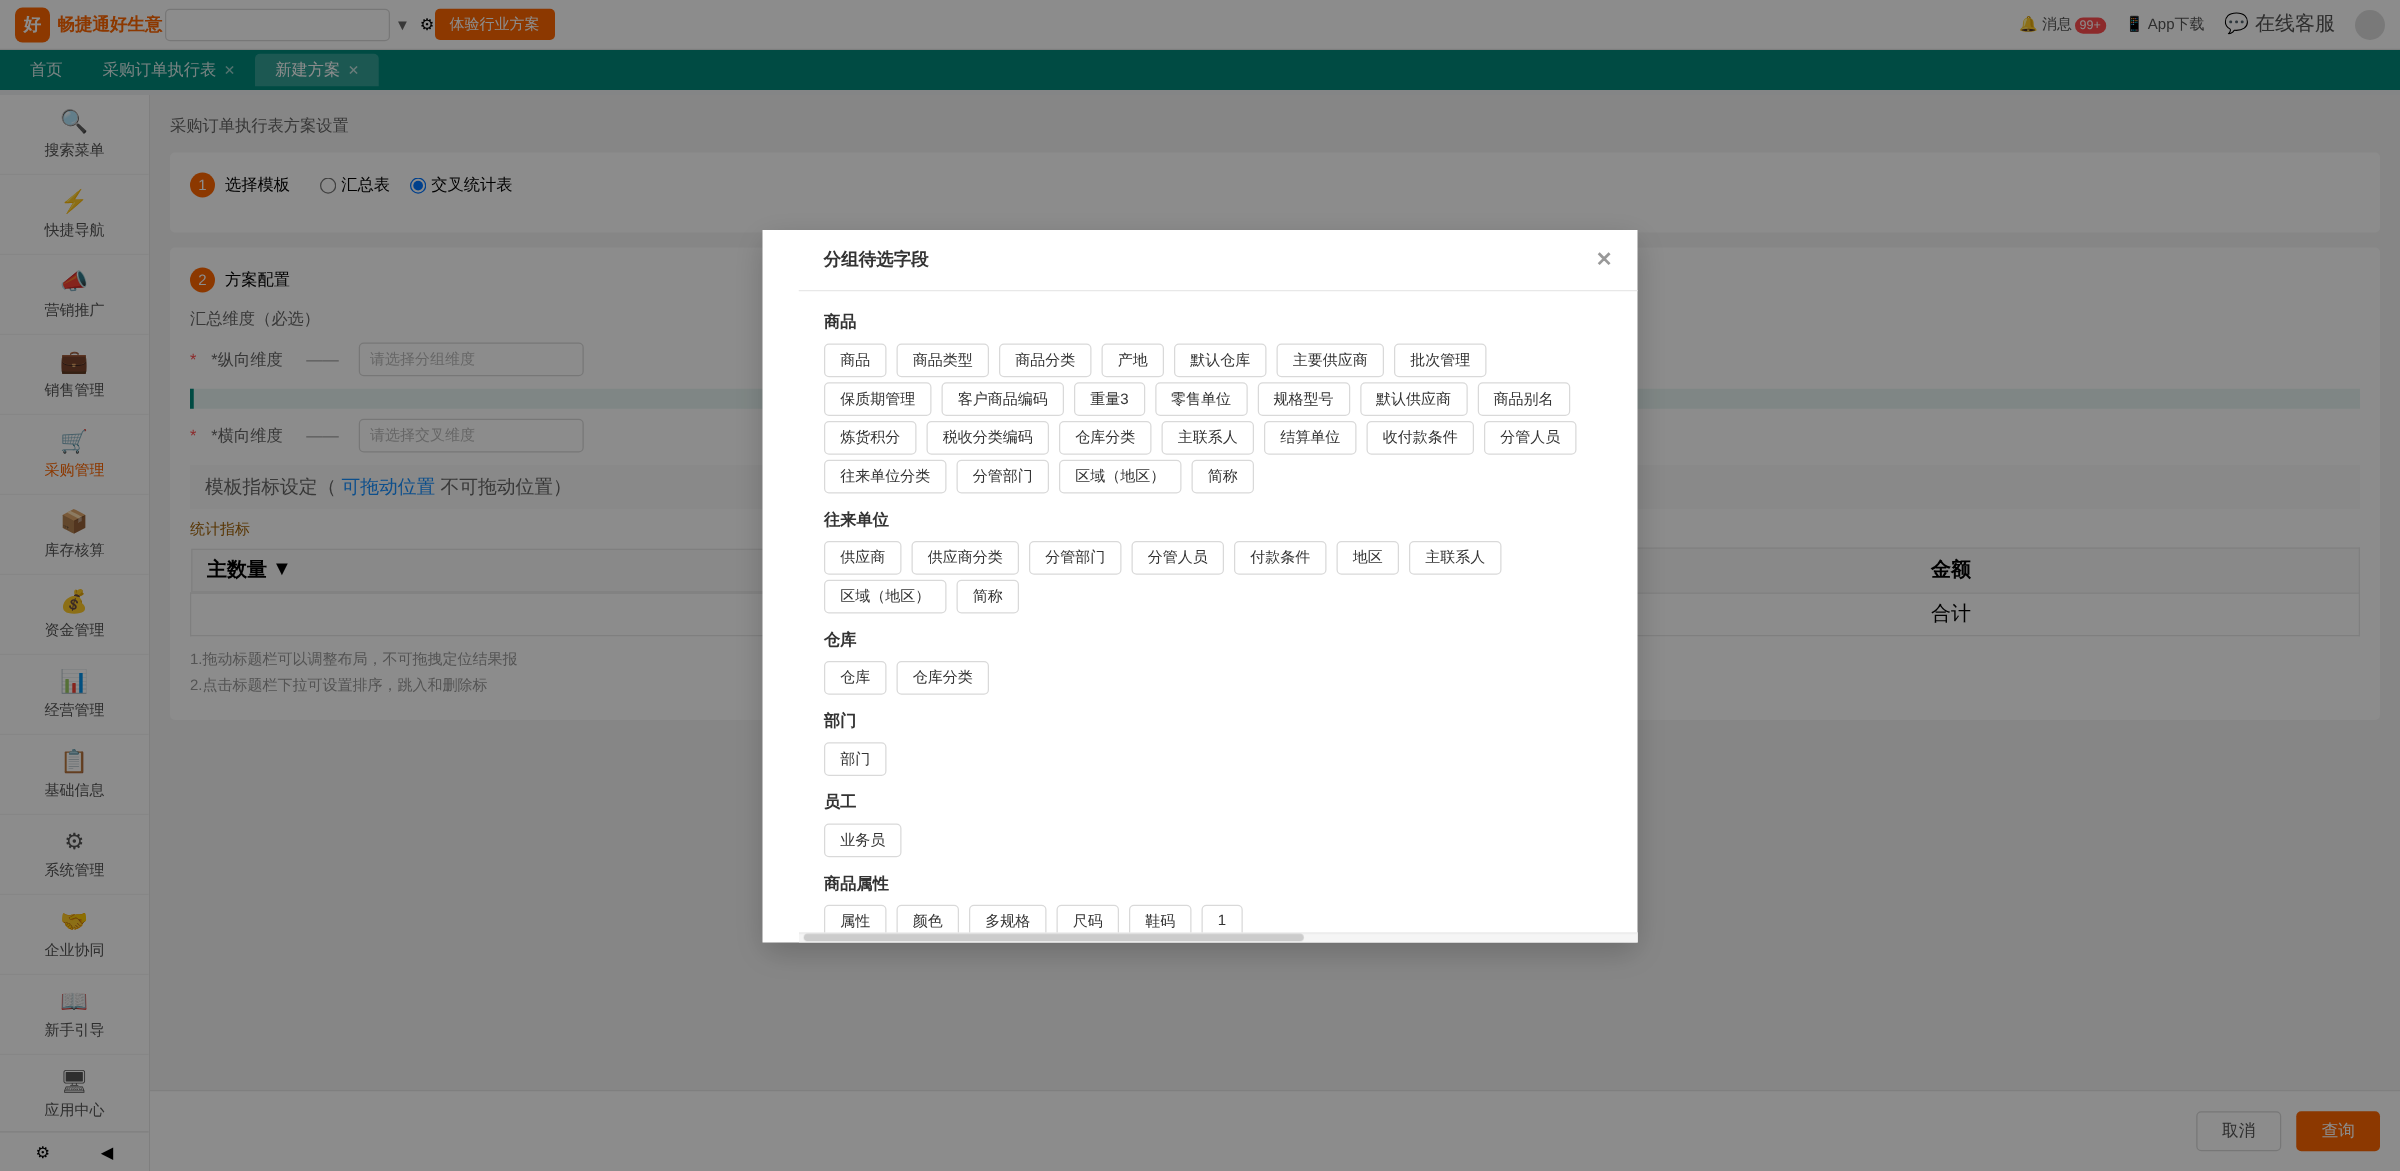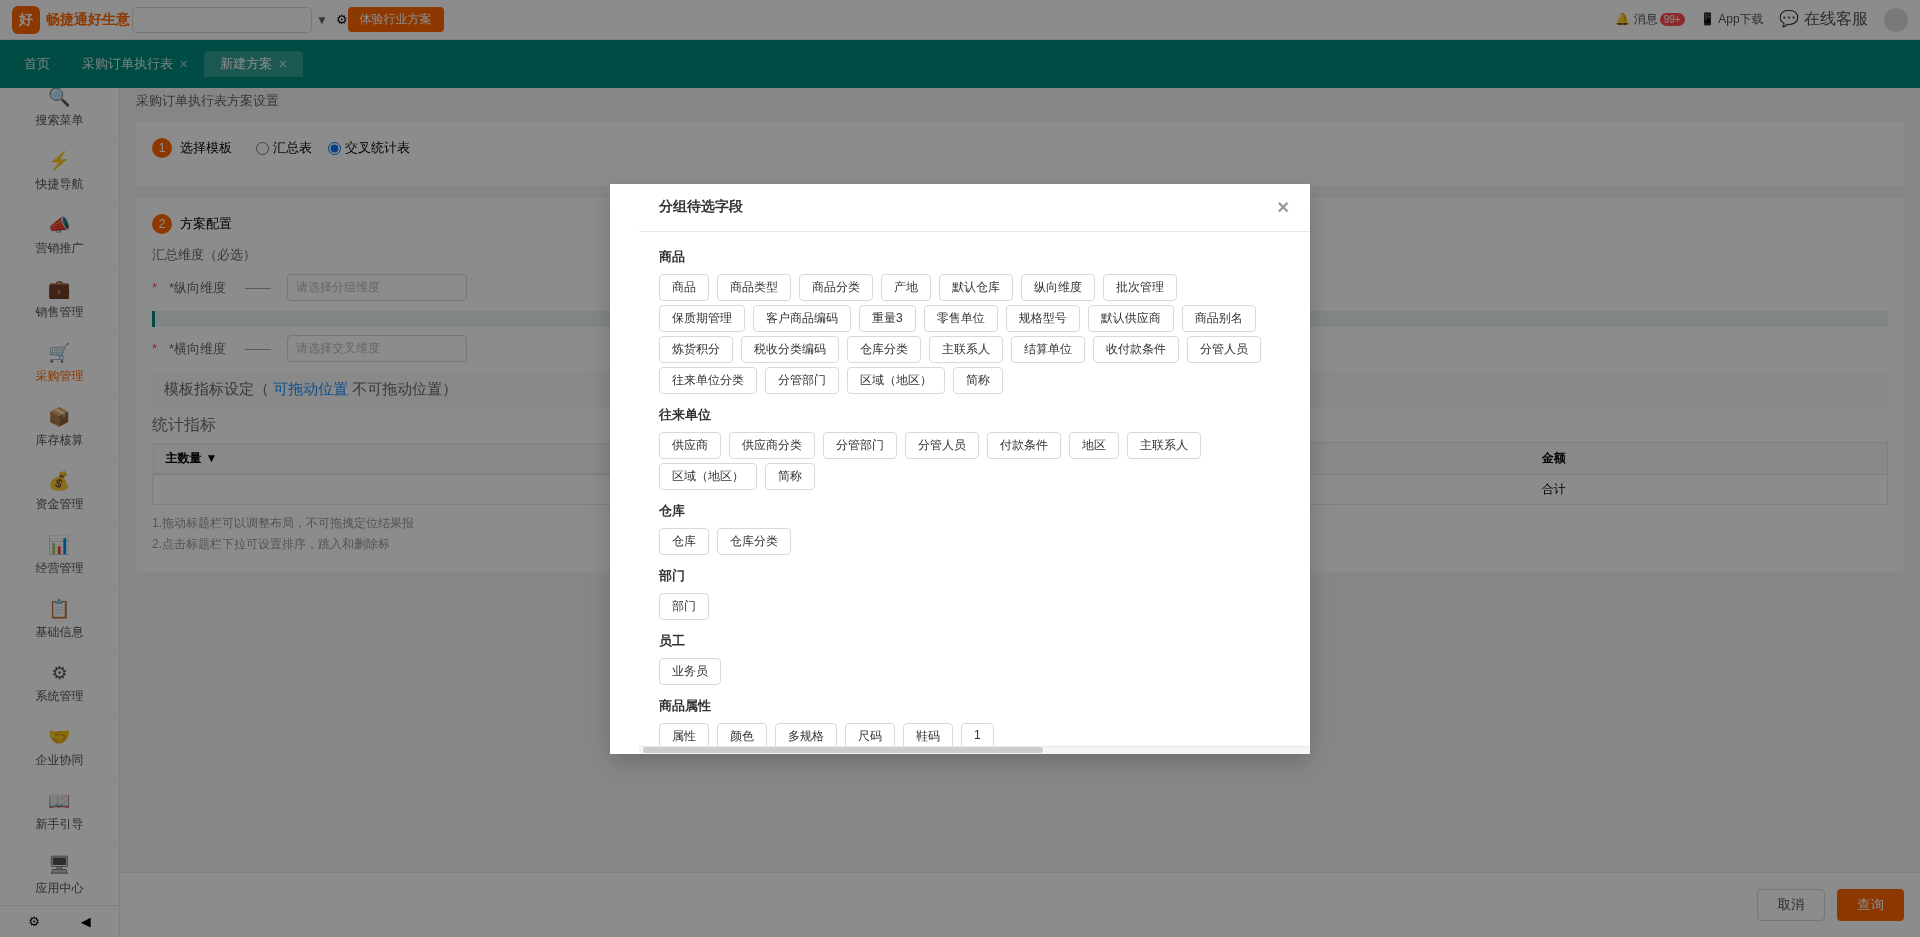--- a/index.html
+++ b/index.html
@@ -61,21 +61,21 @@
       background: #ff4d4f;
       color: white;
       font-size: 10px;
       border-radius: 8px;
       padding: 1px 4px;
       margin-left: 2px;
     }
 
     
     .nav-tabs {
-      height: 48px;
+      height: 32px;
       background: #00897b;
       display: flex;
       align-items: center;
       padding: 0 8px;
       position: fixed;
       top: 40px; left: 0; right: 0;
       z-index: 99;
     }
     .nav-tab {
       padding: 4px 16px;
@@ -201,21 +201,21 @@
     .section-header {
       background: #f9f9f9;
       padding: 8px 12px;
       font-size: 15px;
       color: #666;
       margin-bottom: 8px;
     }
     .indicator-table {
       width: 100%;
       border-collapse: collapse;
-      font-size: 12px;
+      font-size: 16px;
     }
     .indicator-table th, .indicator-table td {
       border: 1px solid #e8e8e8;
       padding: 6px 12px;
       text-align: center;
     }
     .indicator-table th {
       background: #fafafa;
     }
     .bottom-actions {
@@ -489,21 +489,21 @@
       <span style="margin:0 4px;color:#999;">——</span>
       <div class="select-box">
         <span style="color:#bbb;">请选择交叉维度</span>
       </div>
     </div>
     <div class="section-header">
       <span>模板指标设定（</span>
       <span style="color:#1890ff;cursor:pointer;">可拖动位置</span>
       <span>不可拖动位置）</span>
     </div>
-    <div style="font-size:16px;color:#737373;margin-bottom:6px;">统计指标</div>
+    <div style="font-size:12px;color:#a16207;margin-bottom:6px;">统计指标</div>
     <table class="indicator-table">
       <thead>
         <tr>
           <th style="display:flex;align-items:center;gap:4px;">
             <span>主数量</span>
             <span style="cursor:pointer;">▼</span>
           </th>
           <th>
             <span>金额</span>
           </th>
@@ -536,21 +536,21 @@
     </div>
     <div class="modal-body">
 
       <div class="field-section-title">商品</div>
       <div class="field-tags">
         <span class="field-tag">商品</span>
         <span class="field-tag">商品类型</span>
         <span class="field-tag">商品分类</span>
         <span class="field-tag">产地</span>
         <span class="field-tag">默认仓库</span>
-        <span class="field-tag">纵向维度</span>
+        <span class="field-tag">主要供应商</span>
         <span class="field-tag">批次管理</span>
       </div>
       <div class="field-tags">
         <span class="field-tag">保质期管理</span>
         <span class="field-tag">客户商品编码</span>
         <span class="field-tag">重量3</span>
         <span class="field-tag">零售单位</span>
         <span class="field-tag">规格型号</span>
         <span class="field-tag">默认供应商</span>
         <span class="field-tag">商品别名</span>

